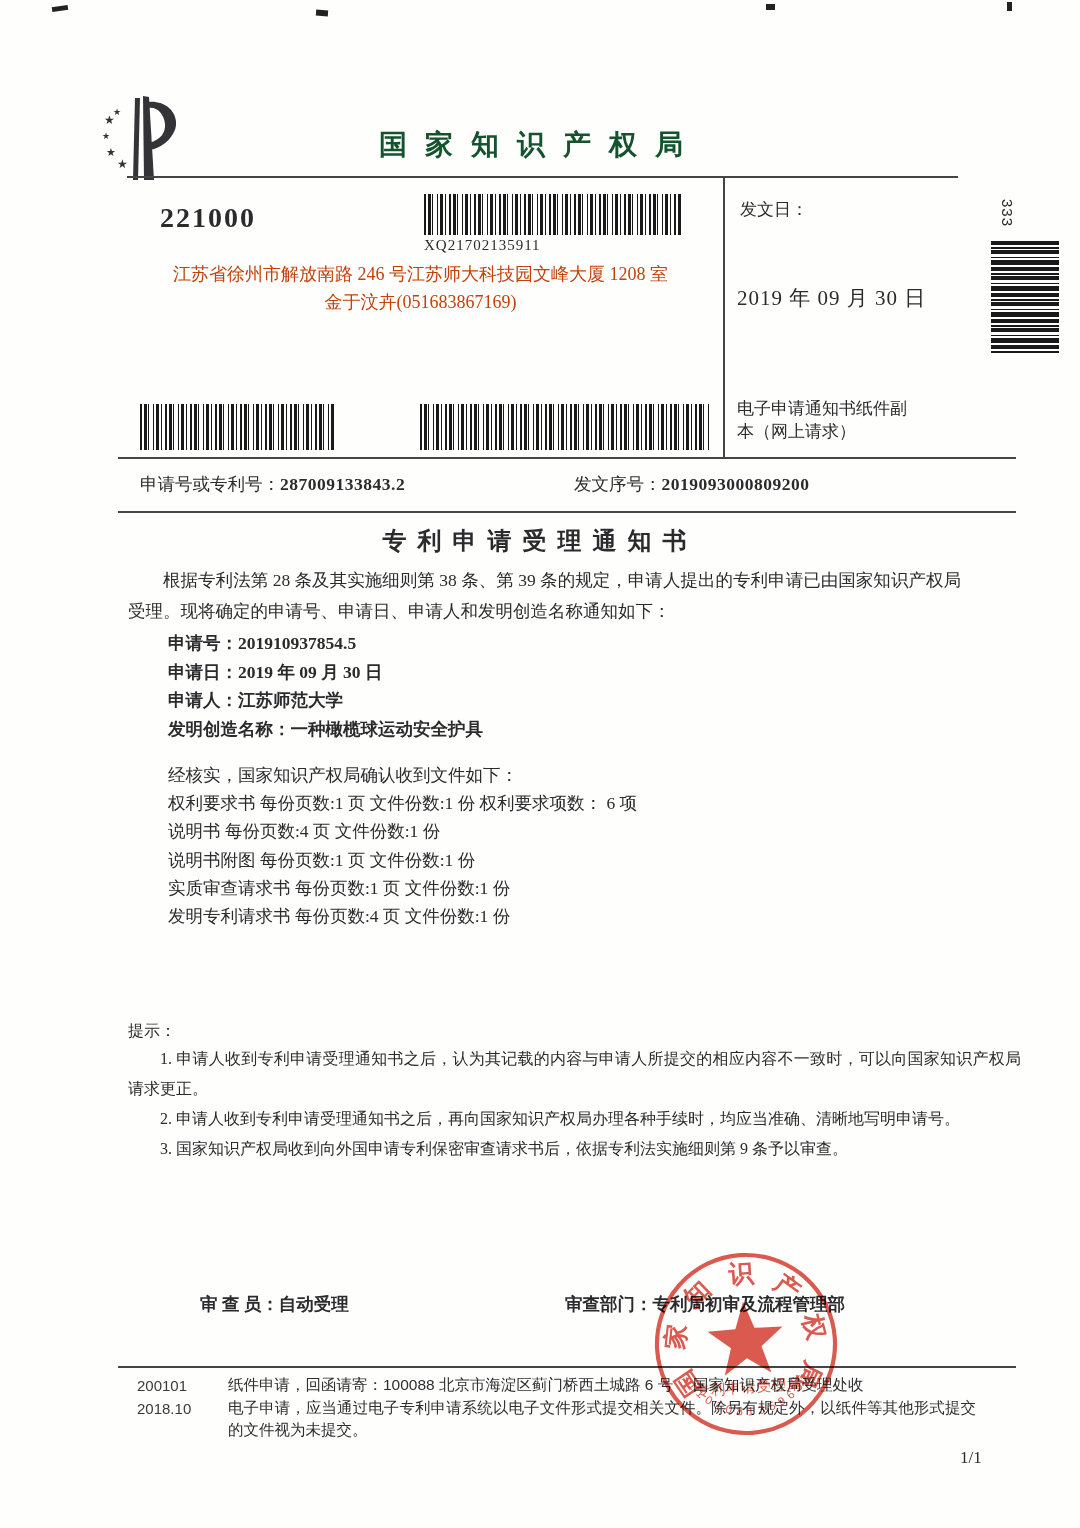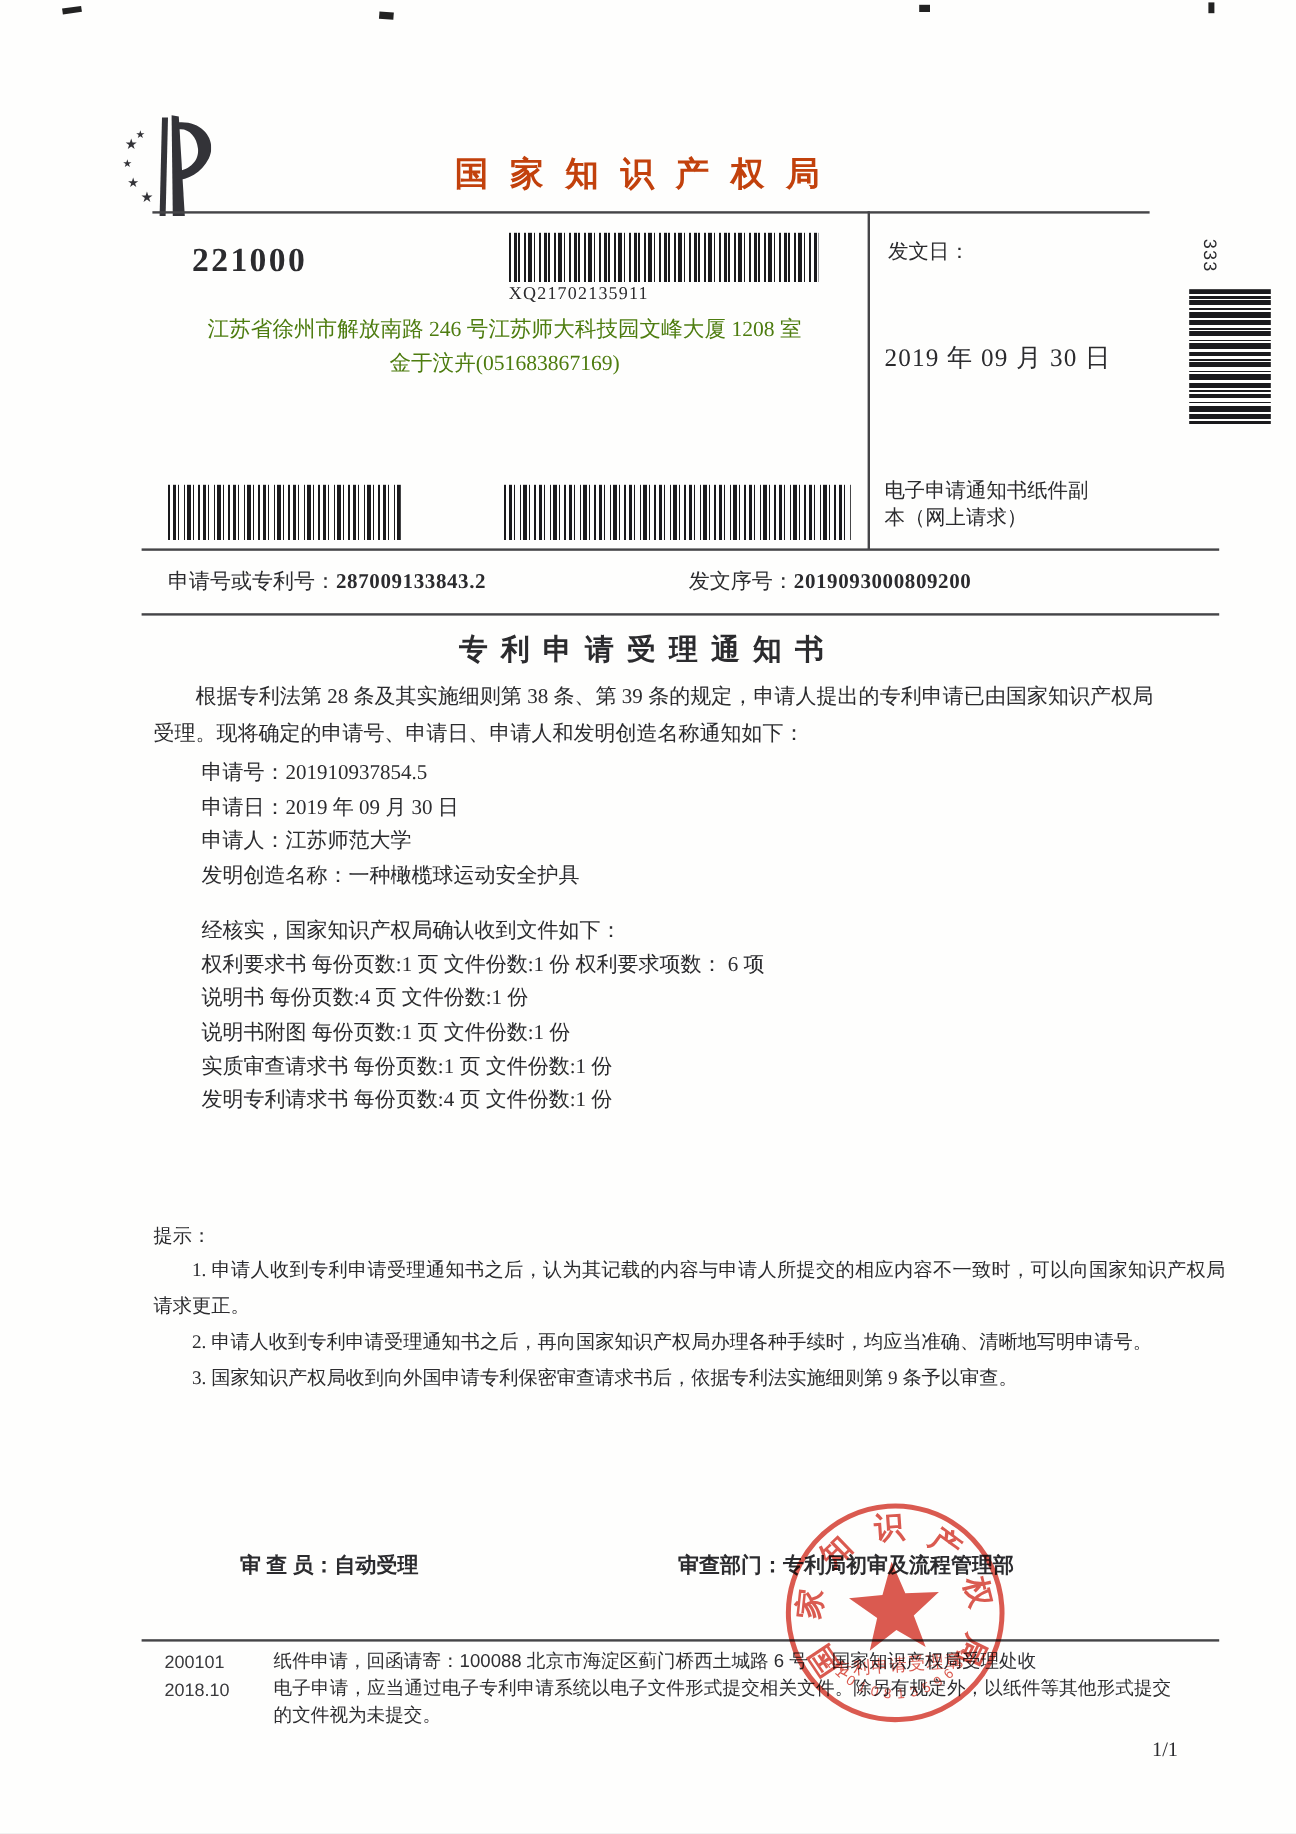--- a/index.html
+++ b/index.html
@@ -8,25 +8,25 @@
     background:#fefefd; overflow:hidden;
     font-family:"Liberation Serif","DejaVu Serif",serif;
     color:#2b2b2e;
   }
   .abs { position:absolute; }
   .hline { position:absolute; height:2px; background:#454548; }
   .vline { position:absolute; width:2px; background:#454548; }
 
   
   .org-title { top:126px; left:0; width:1080px; text-align:center;
-    font-size:28px; font-weight:bold; letter-spacing:18px; color:#c2410c; }
+    font-size:28px; font-weight:bold; letter-spacing:18px; color:#14532d; }
 
   
   .postal { left:160px; top:202px; font-size:28px; font-weight:bold; letter-spacing:2px; }
-  .addr   { left:128px; width:585px; text-align:center; font-size:18px; color:#4d7c0f; }
+  .addr   { left:128px; width:585px; text-align:center; font-size:18px; color:#c2410c; }
 
   
   .barcode-h {
     background-image: repeating-linear-gradient(to right,
       #19191c 0 2px, transparent 2px 4px,
       #19191c 4px 7px, transparent 7px 8px,
       #19191c 8px 9px,  transparent 9px 13px,
       #19191c 13px 14px, transparent 14px 16px,
       #19191c 16px 19px, transparent 19px 21px,
       #19191c 21px 22px, transparent 22px 25px);
@@ -50,21 +50,21 @@
 
   
   .ref { top:472px; font-size:17.5px; }
   .ref b { letter-spacing:0.5px; }
 
   
   .notice-title { top:525px; left:0; width:1080px; text-align:center;
     font-size:24px; font-weight:bold; letter-spacing:11px; }
   .intro { left:128px; top:565px; width:833px; font-size:17.5px; line-height:31px;
     text-indent:2em; text-align:justify; }
-  .fieldlist { left:168px; top:629px; font-size:17.5px; }
+  .fieldlist { left:168px; top:629px; font-size:17.5px;font-weight:bold; }
   .fieldlist div { line-height:28.5px; }
   .received { left:168px; top:750px; font-size:17.5px;margin-top:11px; }
   .received div { line-height:28.2px; }
 
   
   .hints { left:128px; top:1018px; width:893px; font-size:16px; }
   .hints .h-label { line-height:26px; }
   .hints p { margin:0; line-height:30px; text-indent:2em; text-align:justify; }
 
   

